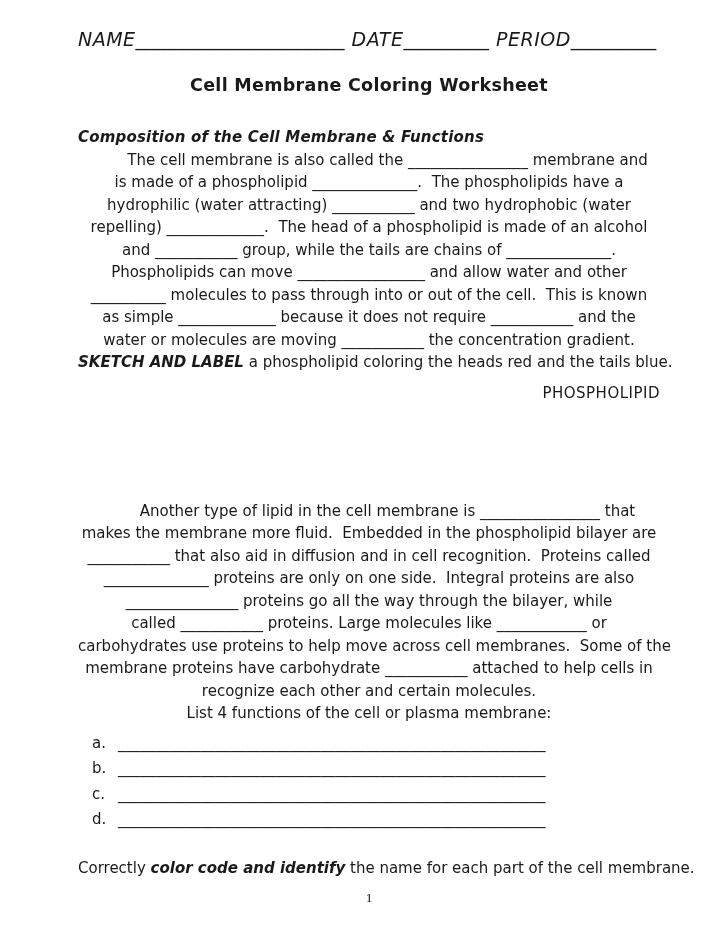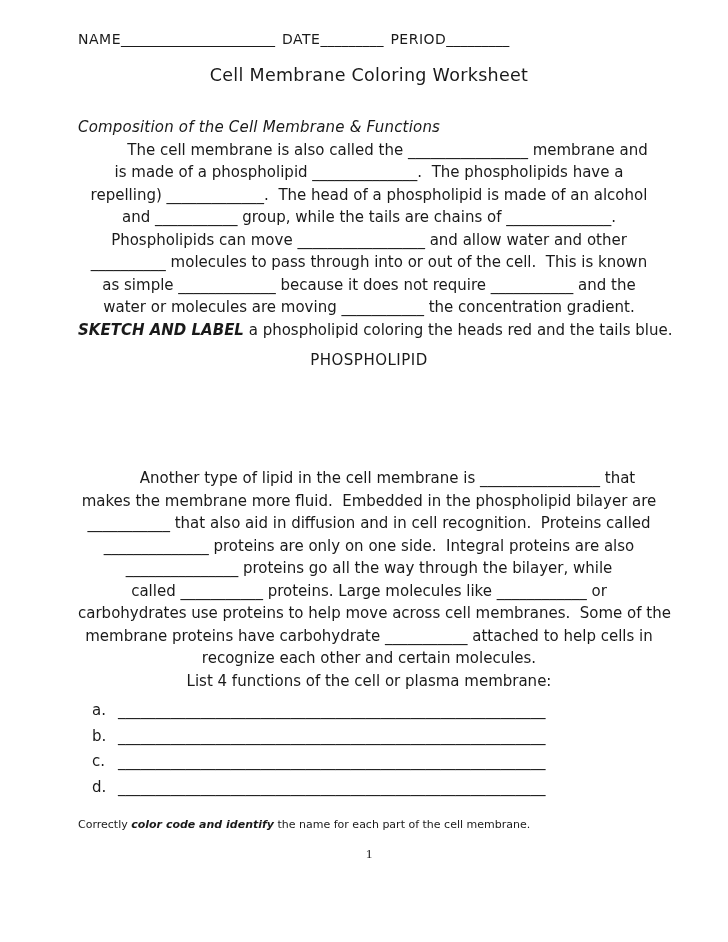--- a/index.html
+++ b/index.html
@@ -22,67 +22,68 @@
     top: 30px;
     width: 582px;
   }
   .line {
     white-space: pre;
     font-size: 15px;
     line-height: 22.5px;
     text-align: center;
   }
   .header-line {
-    font-size: 14px;
+    font-size: 19px;
     line-height: 18px;
     white-space: pre;
+    font-style: italic;
   }
   .header-line .label { letter-spacing: 0.5px; }
   .header-line .label.spaced { margin-left: 7px; }
   .doc-title {
-    margin-top: 16px;
+    margin-top: 26px;
     text-align: center;
     font-size: 17.5px;
-    font-weight: normal;
+    font-weight: bold;
     line-height: 22px;
     letter-spacing: 0.3px;
   }
   .section-heading {
     margin-top: 30px;
     font-size: 15px;
-    font-weight: normal;
+    font-weight: bold;
     font-style: italic;
     line-height: 22.5px;
     letter-spacing: 0.2px;
   }
   .indent { padding-left: 37px; }
   .bold-italic { font-weight: bold; font-style: italic; }
   .caption {
     margin-top: 8px;
-    text-align: center;
+    text-align: right;
     font-size: 15px;
     line-height: 22px;
     letter-spacing: 0.5px;
   }
   .sketch-area { height: 96px; }
   .functions-list { margin-top: 6px; }
   .list-row {
     white-space: pre;
     font-size: 15px;
     line-height: 25.5px;
   }
   .list-letter {
     display: inline-block;
     width: 40px;
     padding-left: 14px;
     box-sizing: border-box;
   }
   .footer-note {
-    margin-top: 16px;
-    font-size: 11px;
+    margin-top: 27px;
+    font-size: 15px;
     line-height: 17px;
     white-space: pre;
   }
   .page-number {
     margin-top: 13px;
     text-align: center;
     font-family: "Liberation Serif", serif;
     font-size: 13.5px;
   }
 </style>
@@ -94,20 +95,21 @@
 
     <div class="header-line"><span class="label">NAME</span><span>______________________</span><span class="label spaced">DATE</span><span>_________</span><span class="label spaced">PERIOD</span><span>_________</span></div>
 
     <div class="doc-title">Cell Membrane Coloring Worksheet</div>
 
     <div class="section-heading">Composition of the Cell Membrane &amp; Functions</div>
 
     <div>
       <div class="line indent">The cell membrane is also called the ________________ membrane and</div>
       <div class="line">is made of a phospholipid ______________.  The phospholipids have a</div>
+      <div class="line">hydrophilic (water attracting) ___________ and two hydrophobic (water</div>
       <div class="line">repelling) _____________.  The head of a phospholipid is made of an alcohol</div>
       <div class="line">and ___________ group, while the tails are chains of ______________.</div>
       <div class="line">Phospholipids can move _________________ and allow water and other</div>
       <div class="line">__________ molecules to pass through into or out of the cell.  This is known</div>
       <div class="line">as simple _____________ because it does not require ___________ and the</div>
       <div class="line">water or molecules are moving ___________ the concentration gradient.</div>
       <div class="line"><span class="bold-italic">SKETCH AND LABEL</span><span> a phospholipid coloring the heads red and the tails blue.</span></div>
     </div>
 
     <div class="caption">PHOSPHOLIPID</div>

